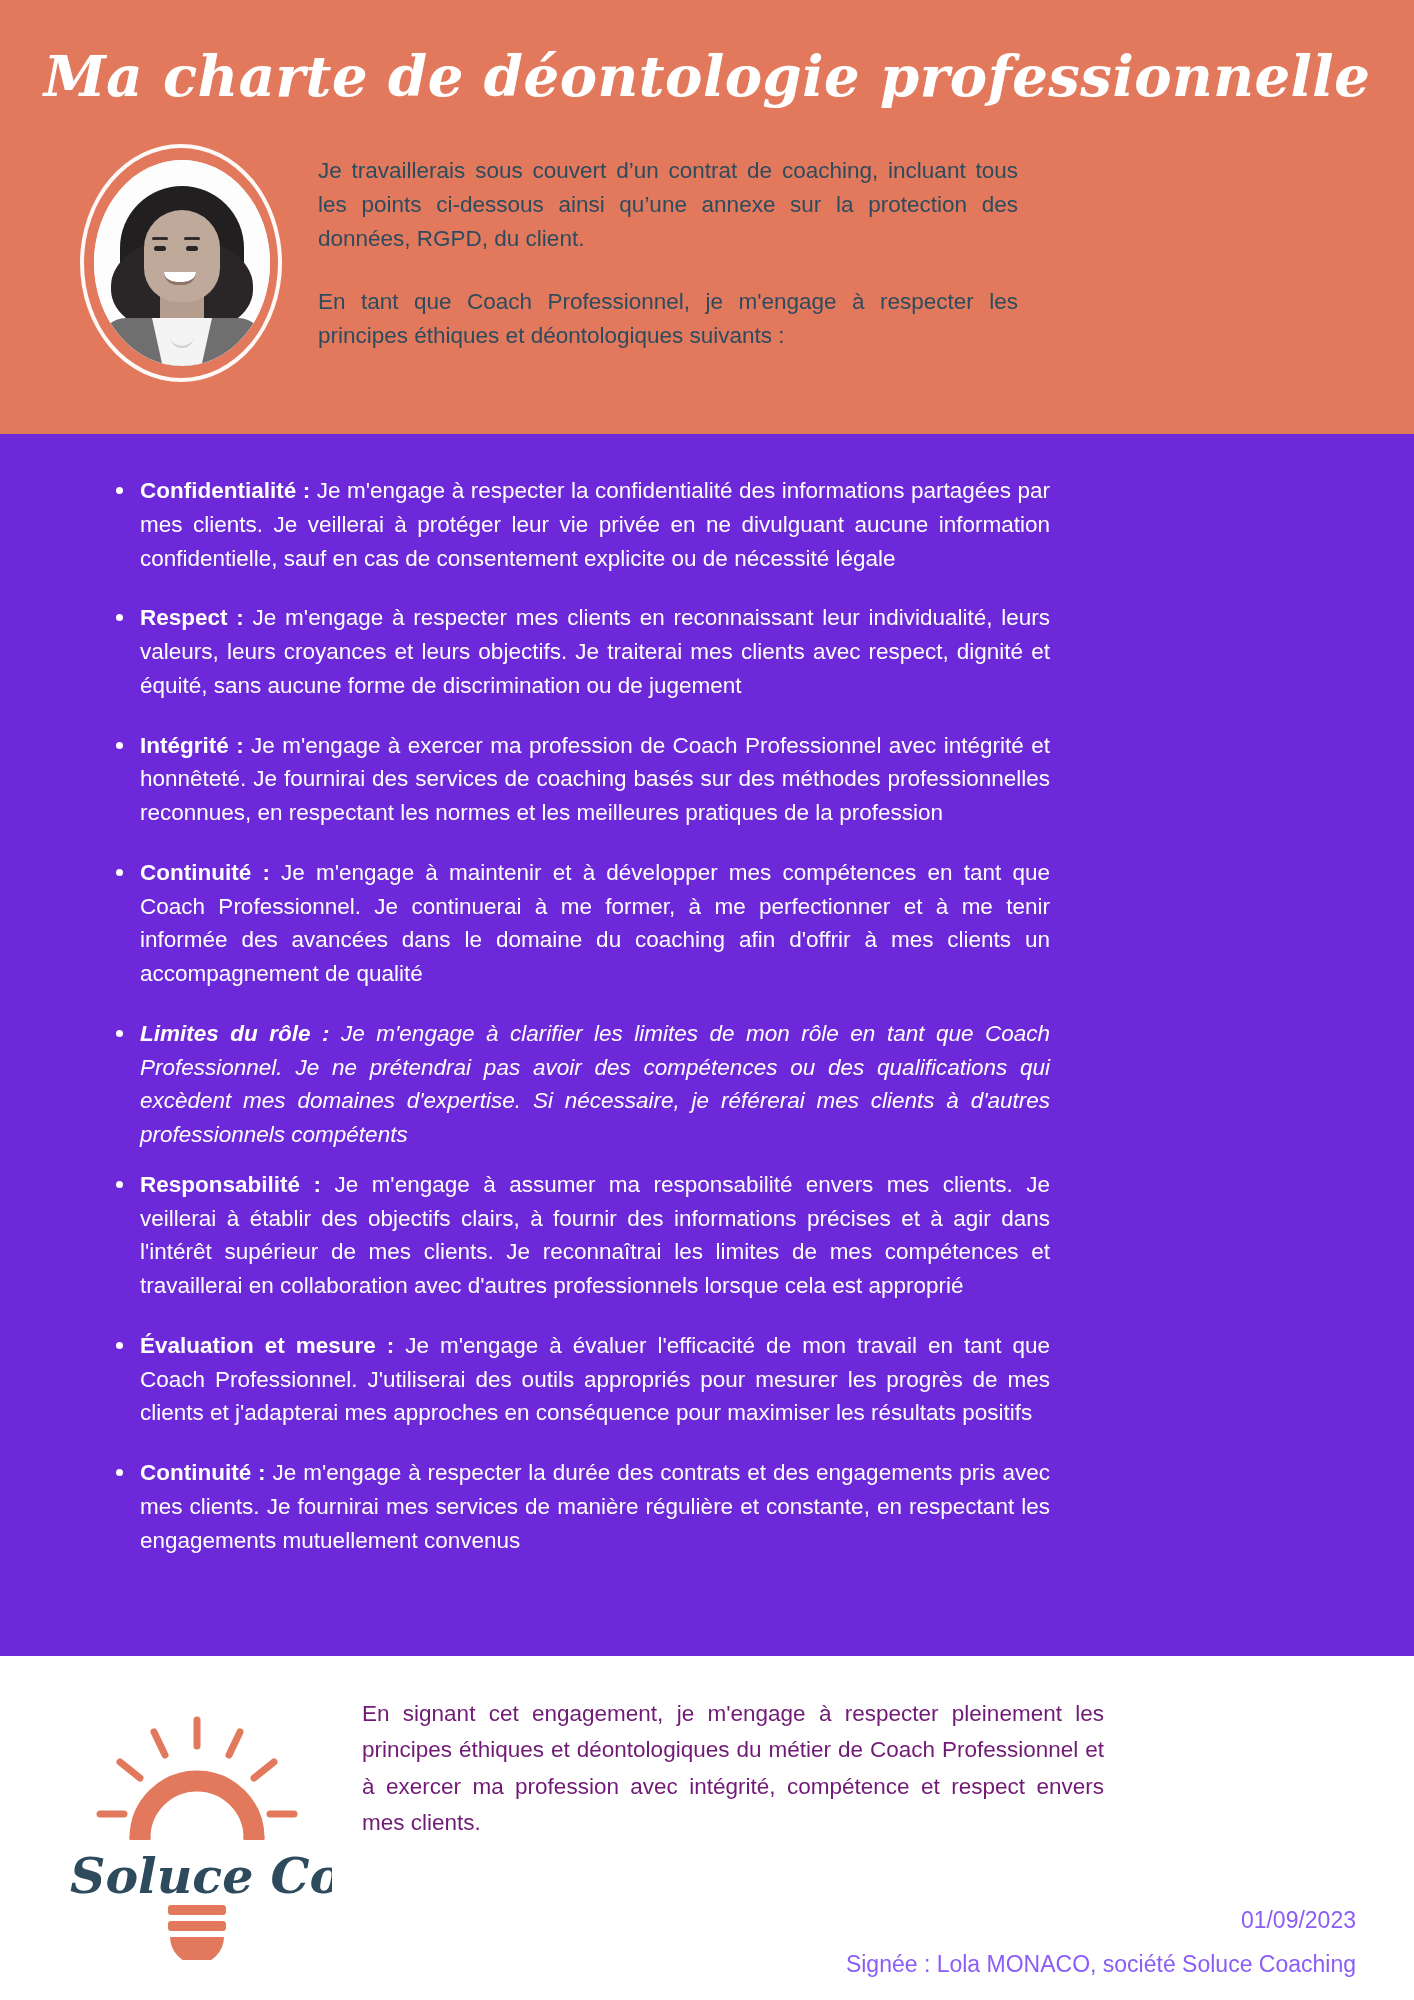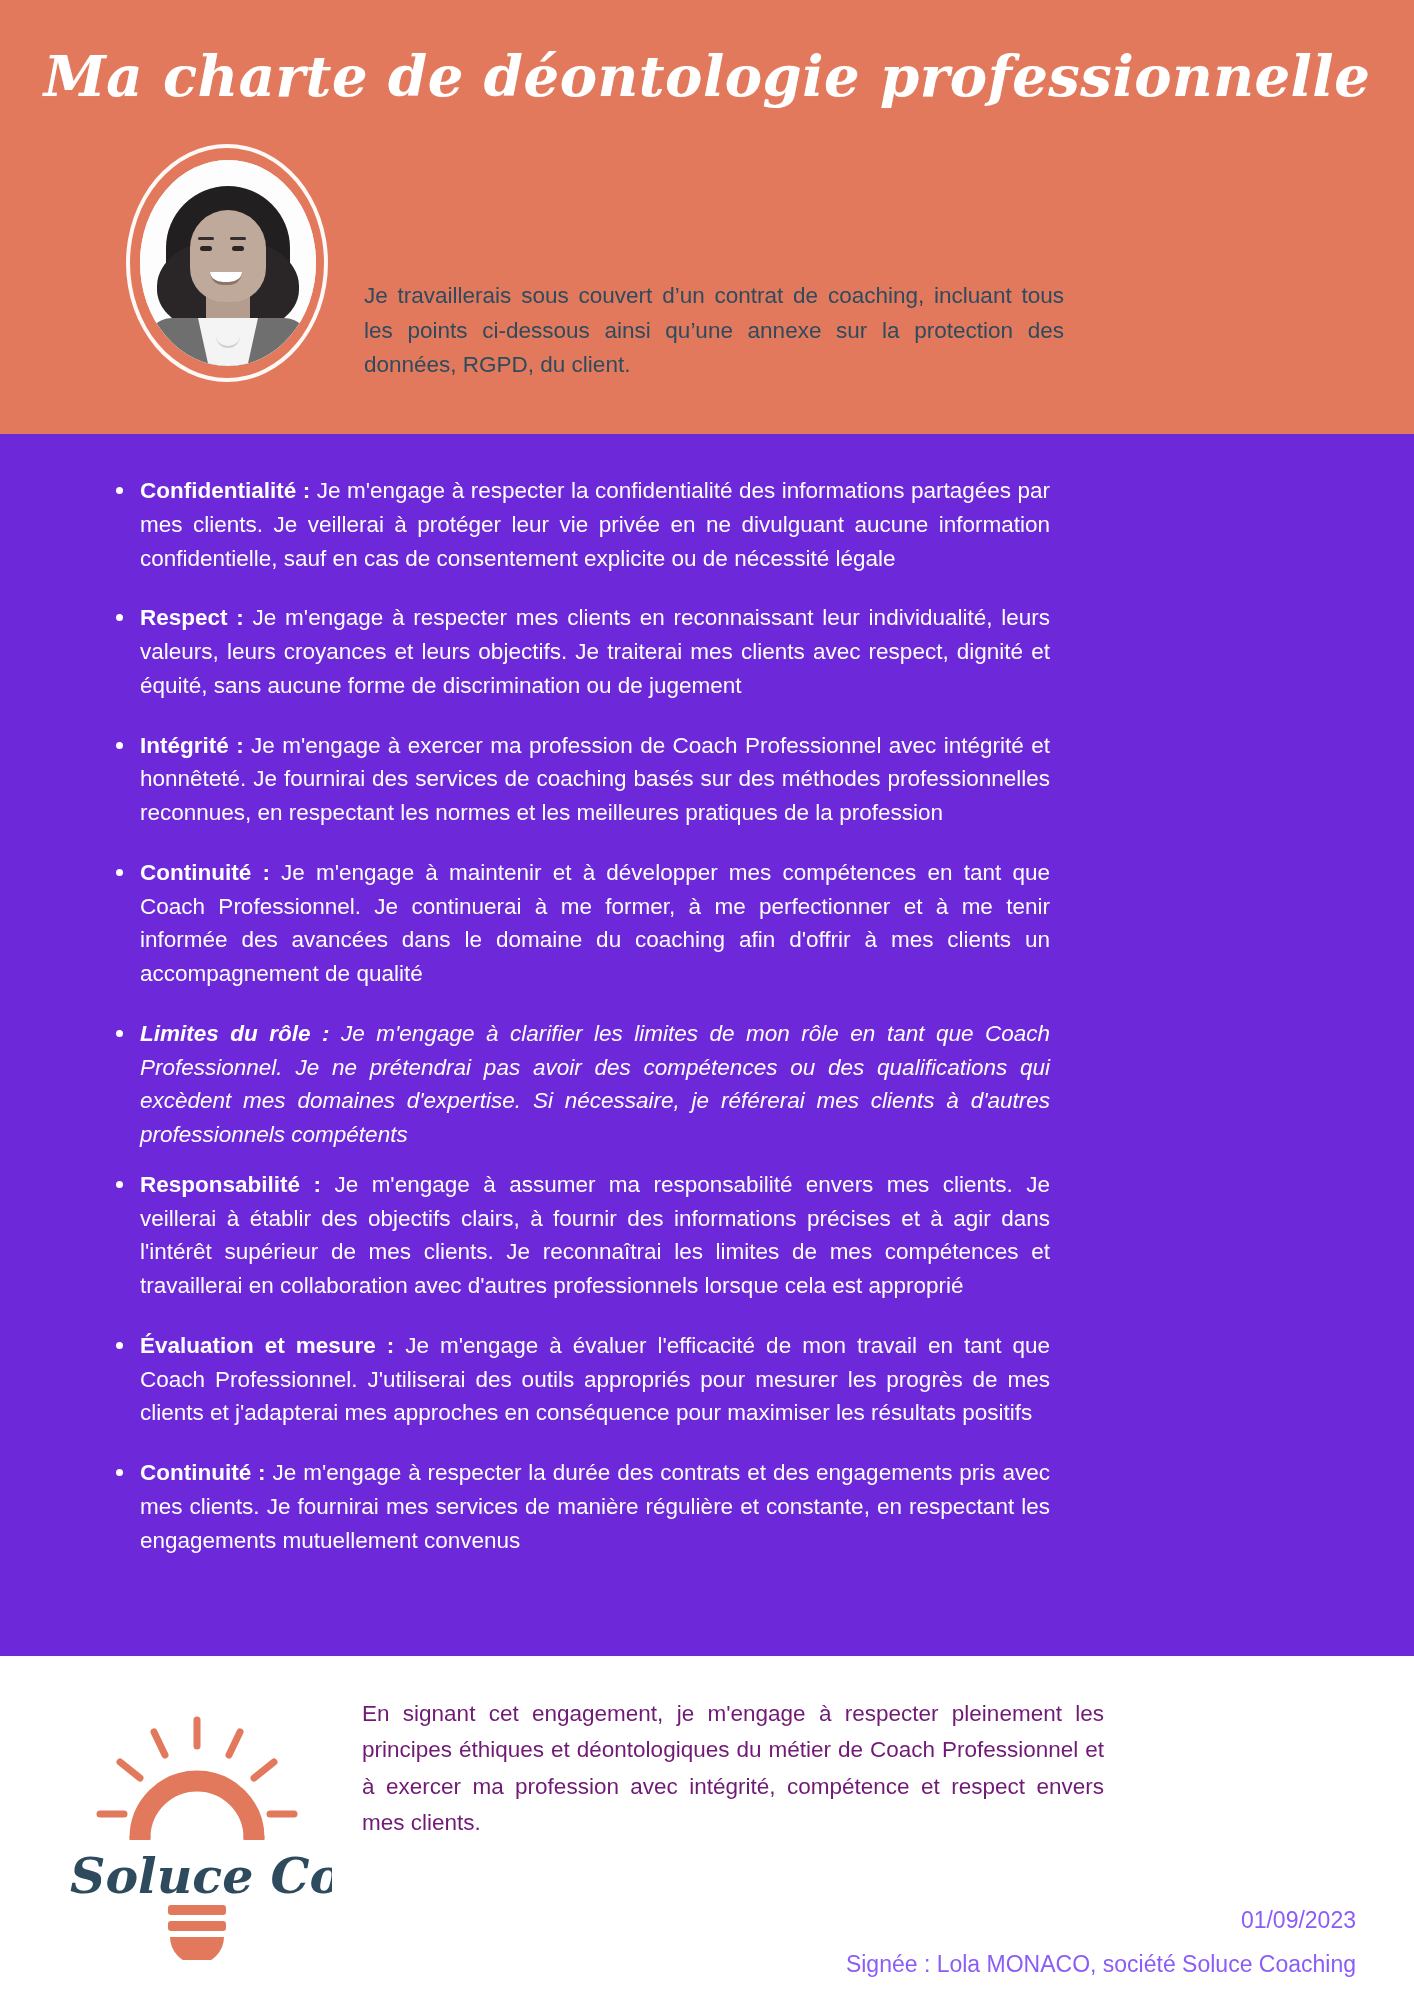--- a/index.html
+++ b/index.html
@@ -27,22 +27,22 @@
     font-style:italic;
     font-weight:700;
     font-size:56px;
     letter-spacing:0.5px;
     padding-top:48px;
     line-height:1.0;
     text-shadow:0 0 1px rgba(255,255,255,0.35);
   }
   .header-body{
     display:flex;
-    align-items:flex-end;
-    padding:38px 48px 0 118px;
+    align-items:flex-start;
+    padding:38px 48px 0 72px;
   }
   .avatar-wrap{
     position:relative;
     flex:0 0 auto;
     width:218px;
     height:240px;
     margin-right:28px;
   }
   .avatar-ring{
     position:absolute;
@@ -206,20 +206,21 @@
             <div class="p-eye-r"></div>
             <div class="p-smile"></div>
             <div class="p-jacket"></div>
             <div class="p-shirt"></div>
           </div>
         </div>
       </div>
 
       <div class="header-text">
         <p class="header-p">Je travaillerais sous couvert d’un contrat de coaching, incluant tous les points ci-dessous ainsi qu’une annexe sur la protection des données, RGPD, du client.</p>
+        <p class="header-p">En tant que Coach Professionnel, je m'engage à respecter les principes éthiques et déontologiques suivants :</p>
       </div>
 
     </div>
   </div>
 
   <div class="body-section">
     <ul class="principles">
       <li>
         <span class="lbl">Confidentialité :</span><span> Je m'engage à respecter la confidentialité des informations partagées par mes clients. Je veillerai à protéger leur vie privée en ne divulguant aucune information confidentielle, sauf en cas de consentement explicite ou de nécessité légale</span>
       </li>

